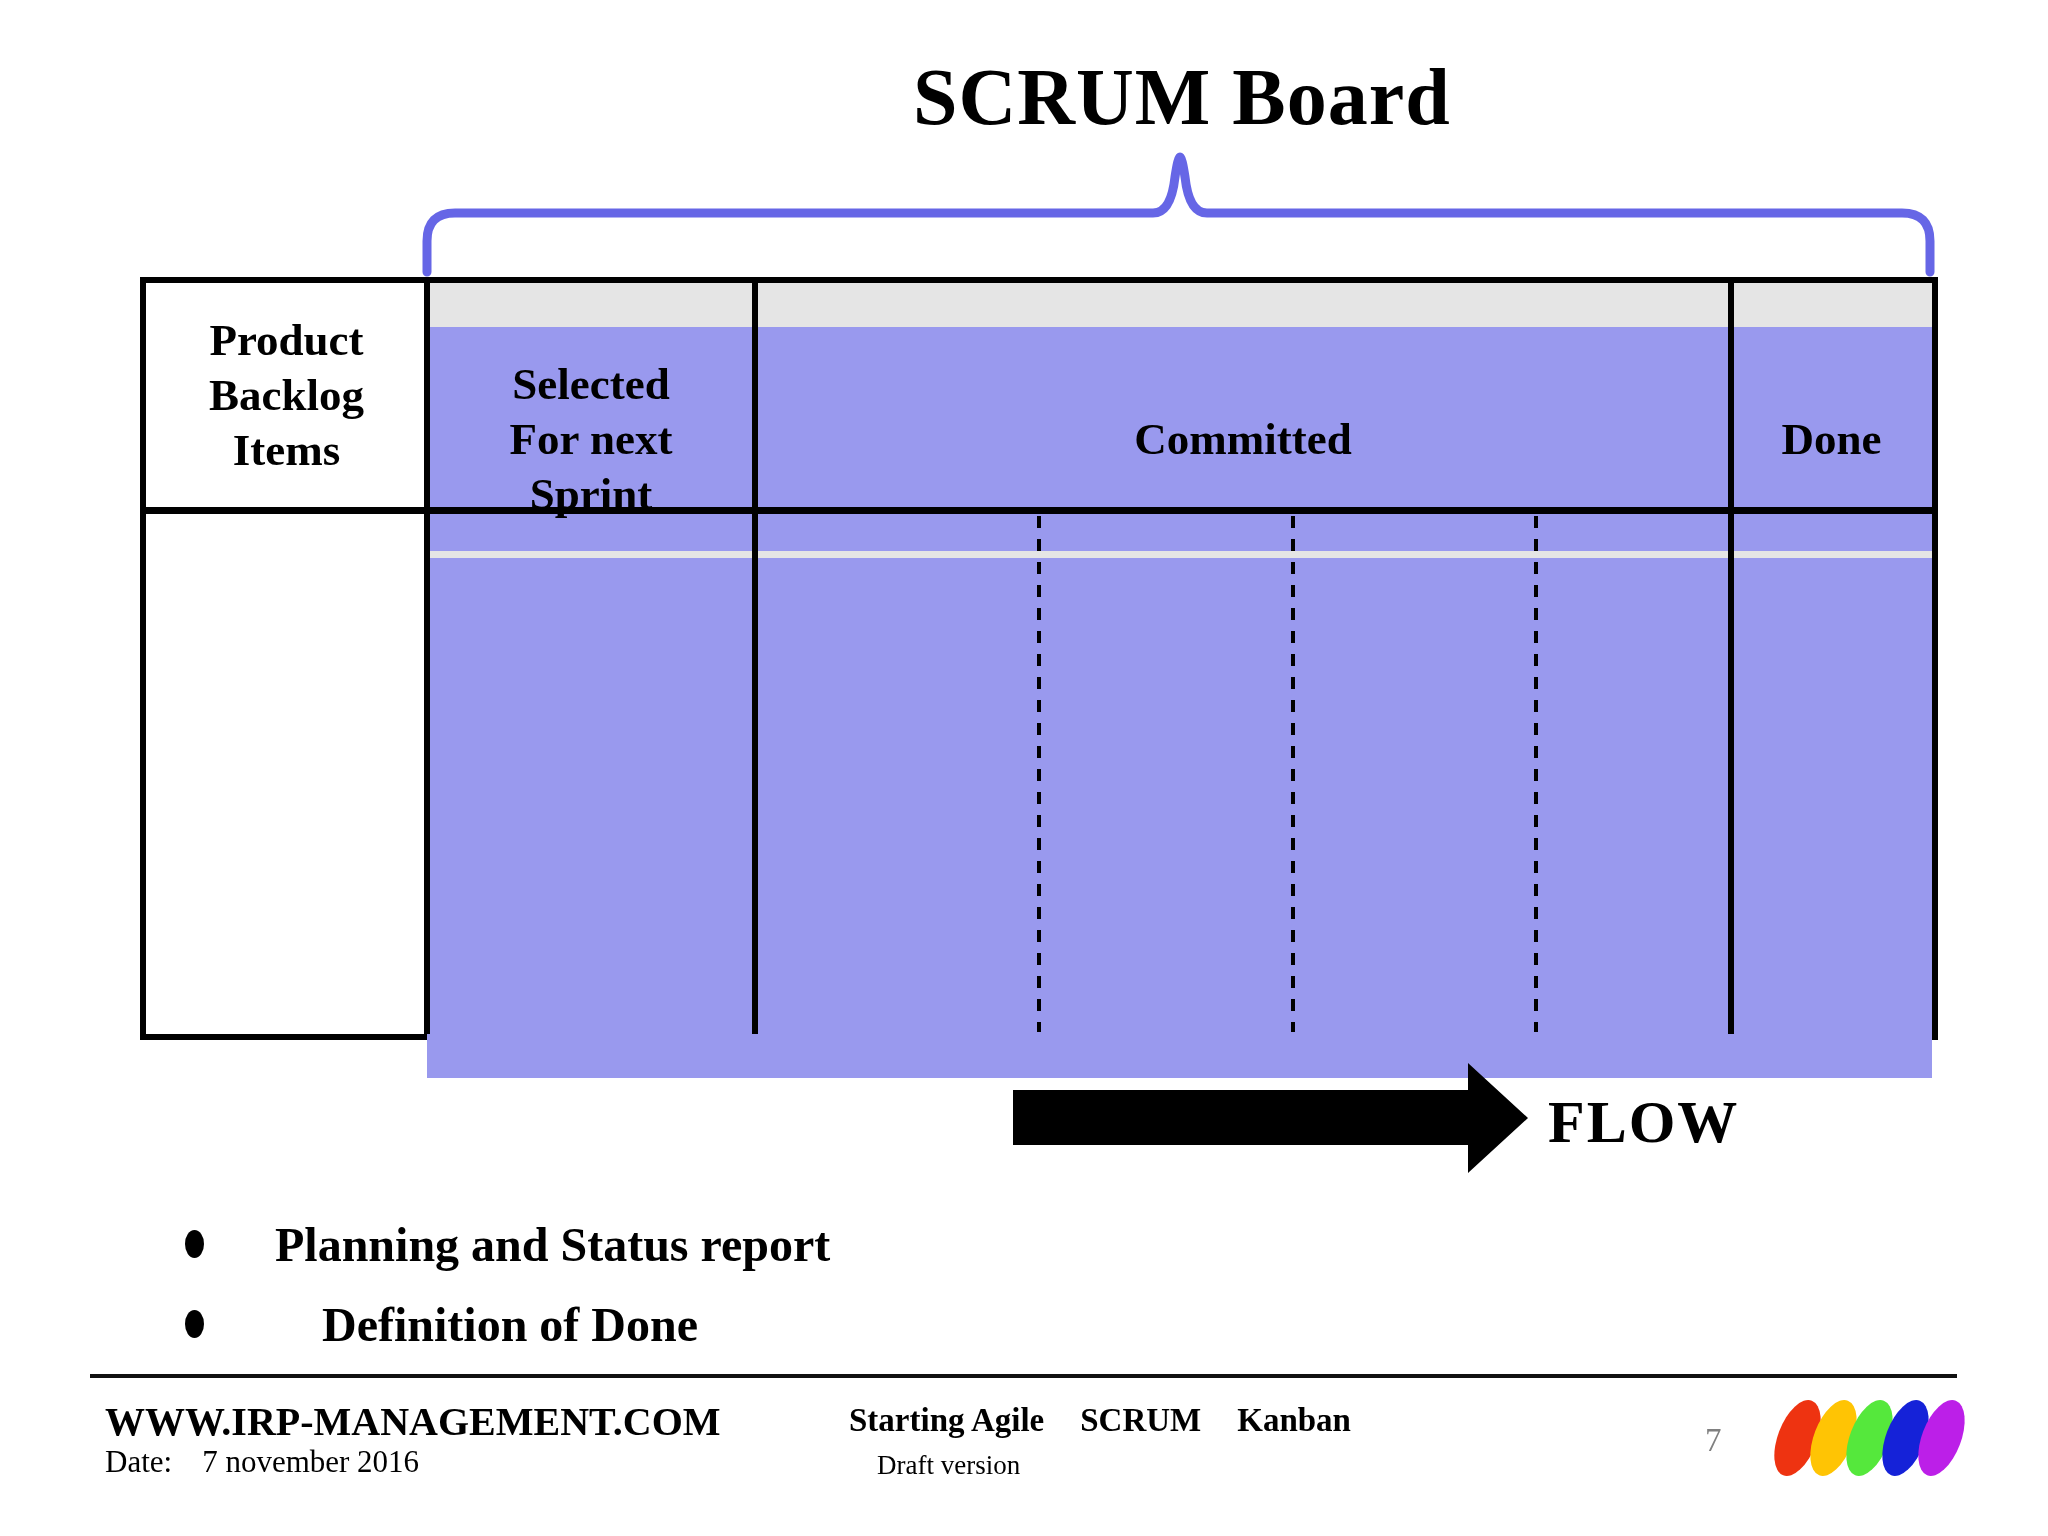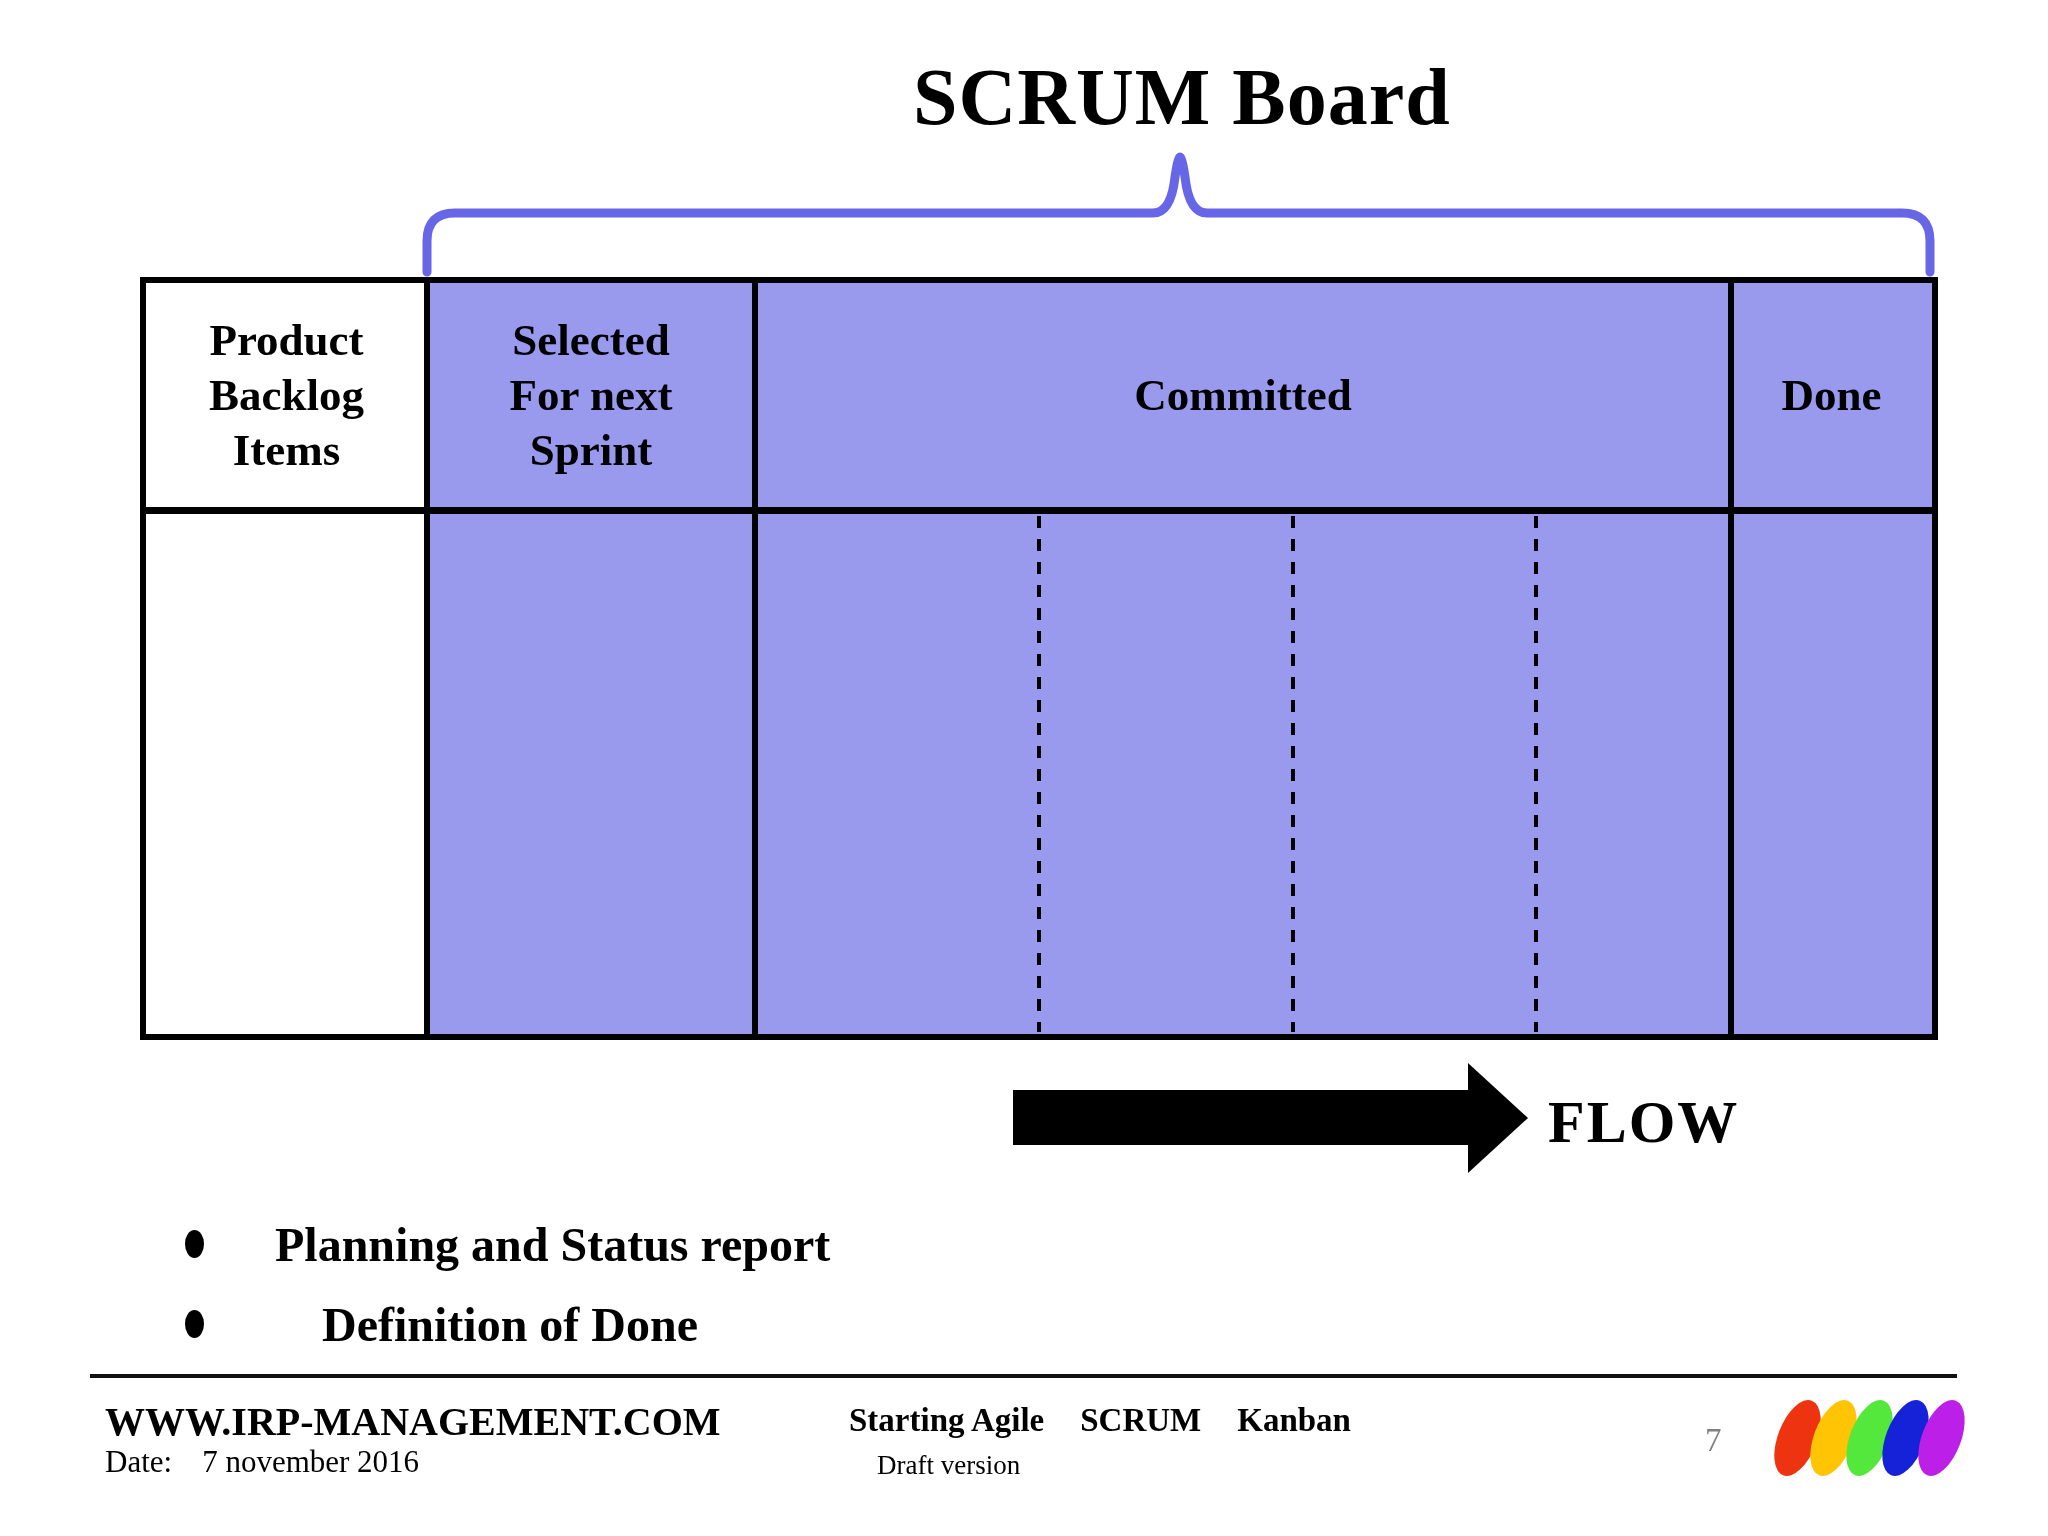--- a/index.html
+++ b/index.html
@@ -25,21 +25,21 @@
   .brace-path{fill:none;stroke:var(--brace,#6666E6);stroke-width:9;stroke-linecap:round;stroke-linejoin:round;}
 
   
   .board{
     left:140px;top:277px;width:1798px;height:763px;
     border:6px solid var(--border,#000);
     box-sizing:border-box;background:#e5e5e5;
   }
   .cell{display:flex;align-items:center;justify-content:center;text-align:center;}
   .hdr{font-weight:bold;font-size:45px;line-height:55px;}
-  .purple{background:var(--board-fill,#9999EE);}
+  .purple{background:var(--board-fill,#9999EE);margin-top:44px;}
   .hdr-c1{left:0;top:0;width:281px;height:224px;background:#fff;}
   .hdr-c2{left:281px;top:0;width:328px;height:224px;}
   .hdr-c3{left:609px;top:0;width:976px;height:224px;}
   .hdr-c4{left:1585px;top:0;width:201px;height:224px;}
   .body-c1{left:0;top:231px;width:281px;height:520px;background:#fff;}
   .body-rest{left:281px;top:231px;width:1505px;height:520px;}
   .vline{top:0;width:6px;height:751px;background:var(--border,#000);}
   .vline1{left:278px;}
   .vline2{left:606px;}
   .vline3{left:1582px;}

